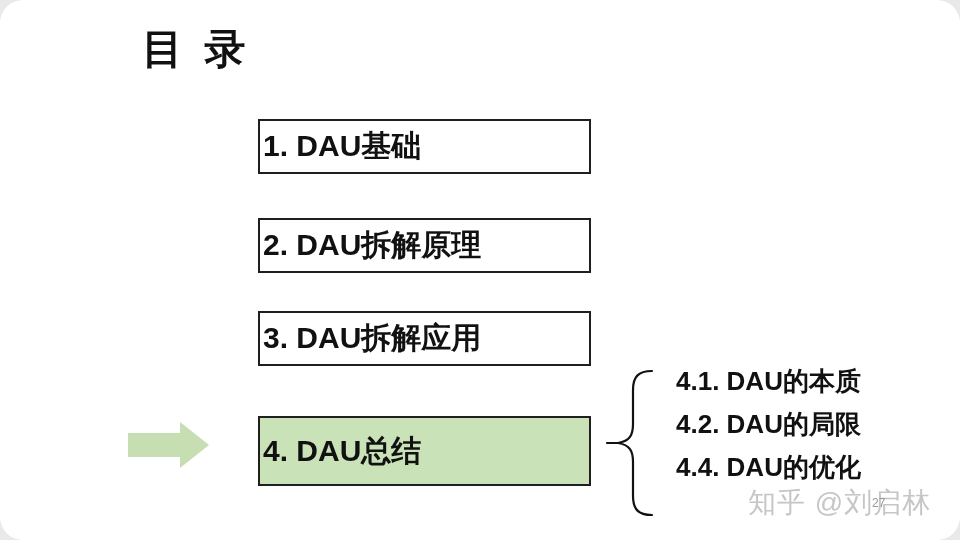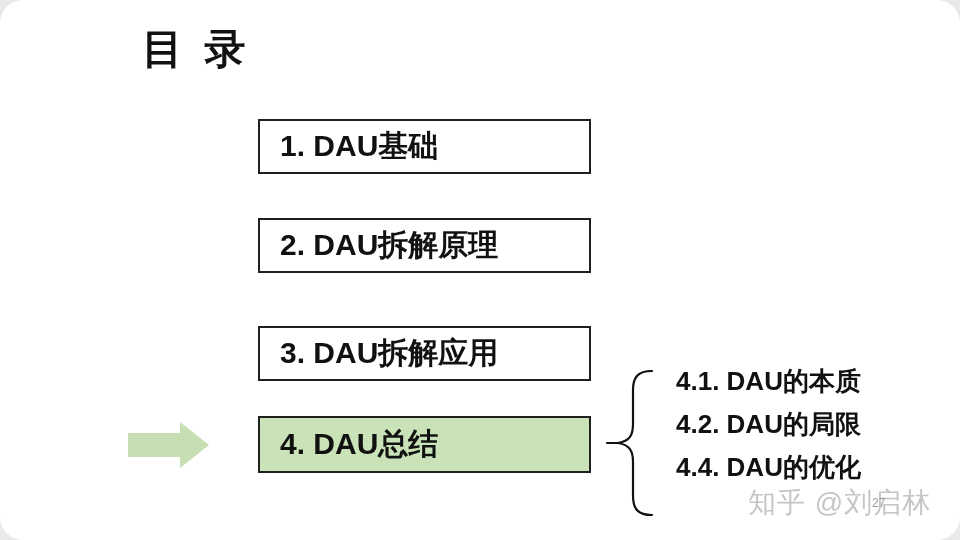--- a/index.html
+++ b/index.html
@@ -13,26 +13,26 @@
     font-size:41px;font-weight:bold;color:var(--text);
     letter-spacing:5px;white-space:nowrap;
   }
   .box{
     position:absolute;left:258px;width:333px;height:55px;
     border:2px solid var(--box-border);background:#ffffff;
     display:flex;align-items:center;box-sizing:border-box;
   }
   .box .label{
     font-size:30px;font-weight:bold;color:var(--text);
-    padding-left:20px;white-space:nowrap;
+    padding-left:3px;white-space:nowrap;
   }
   .box.b1{top:119px}
   .box.b2{top:218px}
-  .box.b3{top:326px}
-  .box.b4{top:416px;height:57px;background:var(--active-fill);border-width:2.5px}
+  .box.b3{top:311px}
+  .box.b4{top:416px;height:70px;background:var(--active-fill);border-width:2.5px}
   .arrow{position:absolute;left:128px;top:421px;line-height:0}
   .arrow polygon{fill:var(--arrow-fill)}
   .brace{position:absolute;left:600px;top:365px;line-height:0}
   .brace path{stroke:var(--text);stroke-width:2.2;fill:none;stroke-linecap:round}
   .subs{position:absolute;left:676px;top:368px;z-index:2}
   .sub{
     height:26px;line-height:26px;margin-bottom:17px;
     font-size:26px;font-weight:bold;color:var(--text);white-space:nowrap;
   }
   .watermark{

